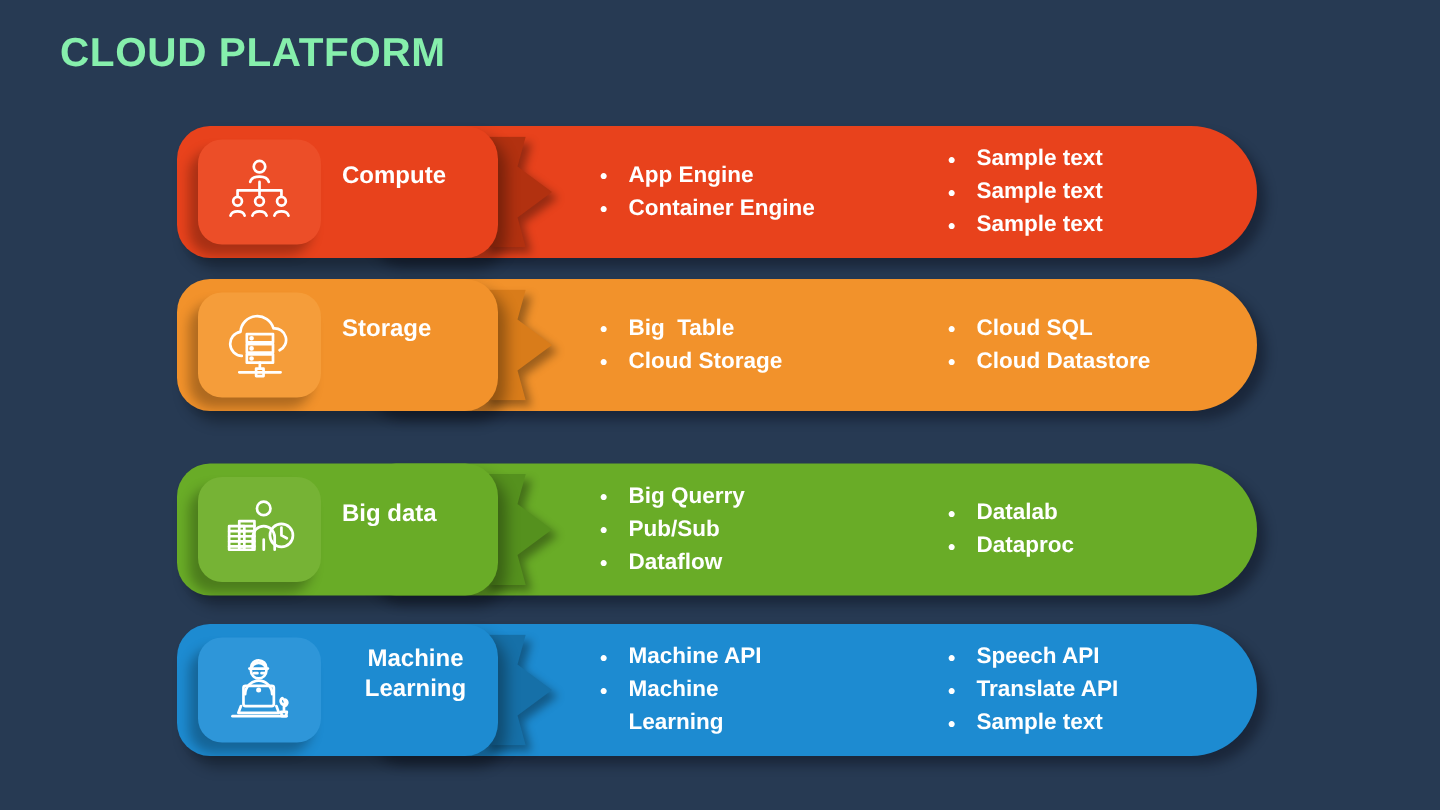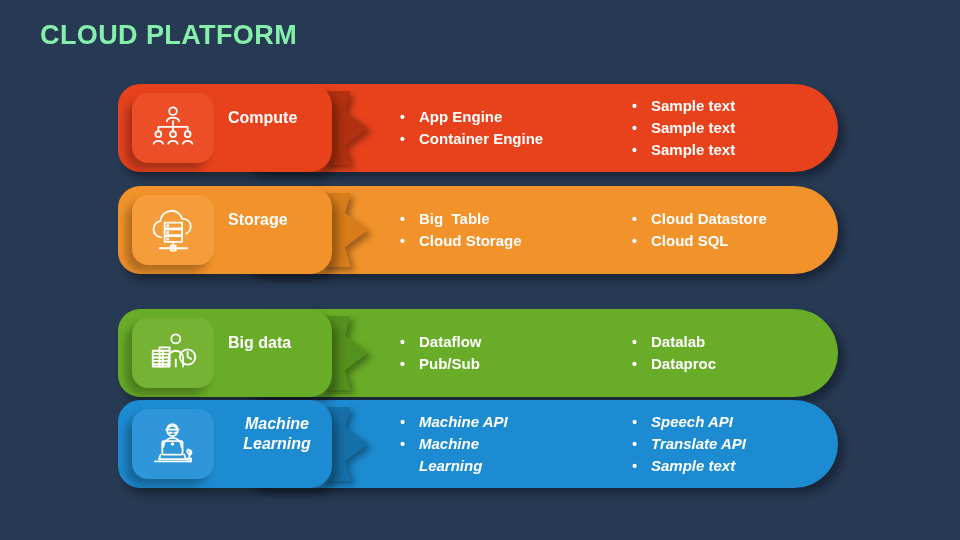--- a/index.html
+++ b/index.html
@@ -8,21 +8,21 @@
     background:#273A53;
     font-family:"Liberation Sans","DejaVu Sans",sans-serif;
     -webkit-font-smoothing:antialiased;
   }
   .slide{position:absolute;inset:0;}
   .title{
     position:absolute;left:40px;top:20px;
     font-size:27px;font-weight:bold;color:#86efac;letter-spacing:.4px;
   }
   .row{position:absolute;left:0;width:960px;height:88px;}
-  .row-1{top:84px;} .row-2{top:186px;padding-left:36px;} .row-3{top:309px;} .row-4{top:400px;font-style:italic;}
+  .row-1{top:84px;} .row-2{top:186px;padding-left:36px;} .row-3{top:309px;} .row-4{top:416px;}
 
   .pill{
     position:absolute;left:240px;top:0;width:598px;height:88px;
     background:var(--base);
     border-radius:24px 44px 44px 24px;
     box-shadow:6px 6px 7px rgba(10,16,28,.45);
     z-index:1;
   }
   .arrow-wrap{
     position:absolute;left:322px;top:7px;width:46px;height:74px;z-index:2;
@@ -120,22 +120,22 @@
           <rect x="22" y="38" width="4.4" height="4.4"></rect>
         </svg>
       </div>
       <div class="rowlabel">Storage</div>
     </div>
     <ul class="bullets col1">
       <li>Big  Table</li>
       <li>Cloud Storage</li>
     </ul>
     <ul class="bullets col2">
+      <li>Cloud SQL</li>
       <li>Cloud Datastore</li>
-      <li>Cloud SQL</li>
     </ul>
   </div>
 
   <div class="row row-3" style="--base: #69AC27; --dark: #55911E; --iconbg: #76B335;">
     <div class="pill"></div>
     <div class="arrow-wrap">
         <div class="arrow"></div>
       </div>
     <div class="labelbox">
       <div class="iconbox">
@@ -146,22 +146,23 @@
           <path d="M20,36 V28.5 a6.5,6.5 0 0 1 13,0 V36 M26.5,36 V30"></path>
           <rect x="6" y="22" width="9" height="14"></rect>
           <path d="M6,25 h9 M6,28 h9 M6,31 h9 M6,34 h9"></path>
           <rect x="12" y="19" width="9" height="17"></rect>
           <path d="M12,22 h9 M12,25 h9 M12,28 h9 M12,31 h9 M12,34 h9"></path>
         </svg>
       </div>
       <div class="rowlabel">Big data</div>
     </div>
     <ul class="bullets col1">
+      <li>Big Querry</li>
+      <li>Pub/Sub</li>
       <li>Dataflow</li>
-      <li>Pub/Sub</li>
     </ul>
     <ul class="bullets col2">
       <li>Datalab</li>
       <li>Dataproc</li>
     </ul>
   </div>
 
   <div class="row row-4" style="--base: #1D8BD1; --dark: #1670A8; --iconbg: #2E96D9;">
     <div class="pill"></div>
     <div class="arrow-wrap">

